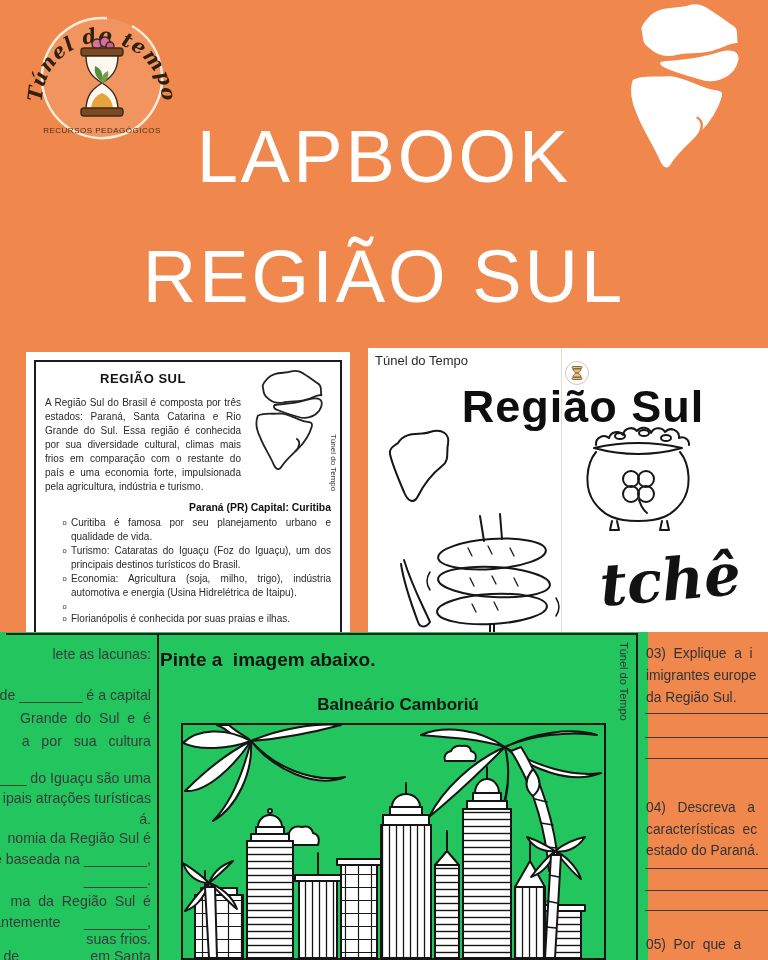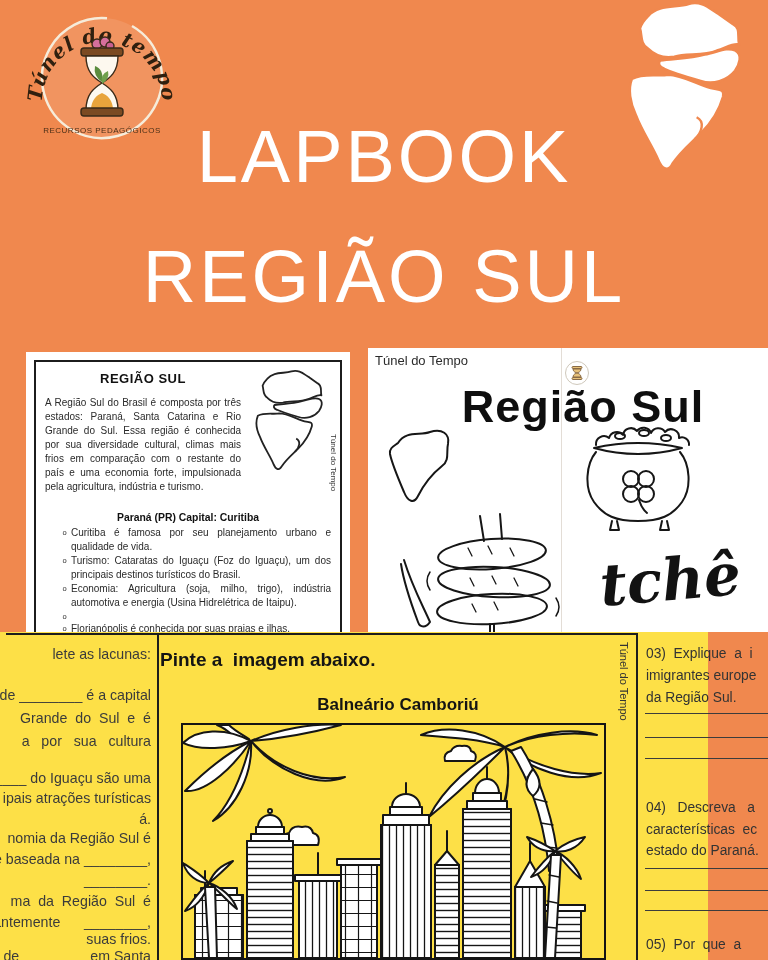--- a/index.html
+++ b/index.html
@@ -12,37 +12,37 @@
   .big-title{position:absolute;left:0;width:768px;text-align:center;color:#fff;
              font-weight:400;font-size:74px;letter-spacing:3px;line-height:1}
   
   .doc-page{left:26px;top:352px;width:324px;height:280px}
   .doc-inner{position:absolute;left:8px;top:8px;right:8px;bottom:-6px;border:2px solid #1c1c1c;
              padding:7px 9px;overflow:hidden;color:#2a2a2a;font-size:10px;line-height:1.4;
              text-align:justify}
   .doc-map{float:right;width:84px;height:122px;margin:0 0 4px 6px}
   .doc-title{text-align:center;font-weight:bold;font-size:13px;letter-spacing:.5px;
              color:#111;margin:1px 0 8px}
-  .sec{font-weight:bold;color:#111;font-size:10.4px;text-align:center;margin-top:17px}
+  .sec{font-weight:bold;color:#111;font-size:10.4px;text-align:right;margin-top:7px}
   .bullet{display:flex;margin-left:13px}
   .bm{width:13px;flex:none;font-size:7.5px;padding-top:2px;text-align:center}
   .bt{flex:1;text-align:justify}
   .vt{writing-mode:vertical-rl;color:#333}
 
   
   .cover-page{left:368px;top:348px;width:400px;height:284px}
   .cover-head{position:absolute;left:7px;top:5px;font-size:13px;color:#2b2b2b}
   .fold{position:absolute;left:193px;top:0;width:1px;height:100%;background:#e3ddd6}
   .mini-logo{position:absolute;left:197px;top:13px;width:22px;height:22px;border:1px solid #cfc8bb;
              border-radius:50%;display:flex;align-items:center;justify-content:center;background:#fff}
   .cover-title{position:absolute;top:33px;left:45px;width:340px;text-align:center;color:#0e0e0e;
                font-size:45px;font-weight:800;letter-spacing:1px}
 
   
-  .strip{left:0;top:632px;width:708px;height:328px;background:#fde047}
+  .strip{left:0;top:632px;width:648px;height:328px;background:#22c55e}
   .hline-top{position:absolute;left:6px;top:1px;width:631px;height:2px;background:#1d1d1d}
   .vline1{position:absolute;left:157px;top:1px;width:2px;height:327px;background:#1d1d1d}
   .vline2{position:absolute;left:636px;top:1px;width:2px;height:327px;background:#1d1d1d}
 
   .fill-panel{position:absolute;left:0;top:0;width:157px;height:328px;overflow:hidden}
   .fl{position:absolute;right:6px;white-space:pre;font-size:14.2px;color:#3b3b3b}
 
   .paint-panel{position:absolute;left:160px;top:0;width:476px;height:328px}
   .paint-h1{position:absolute;top:17px;left:0;width:100%;text-align:left;font-weight:bold;
             font-size:19px;color:#141414;white-space:pre}

